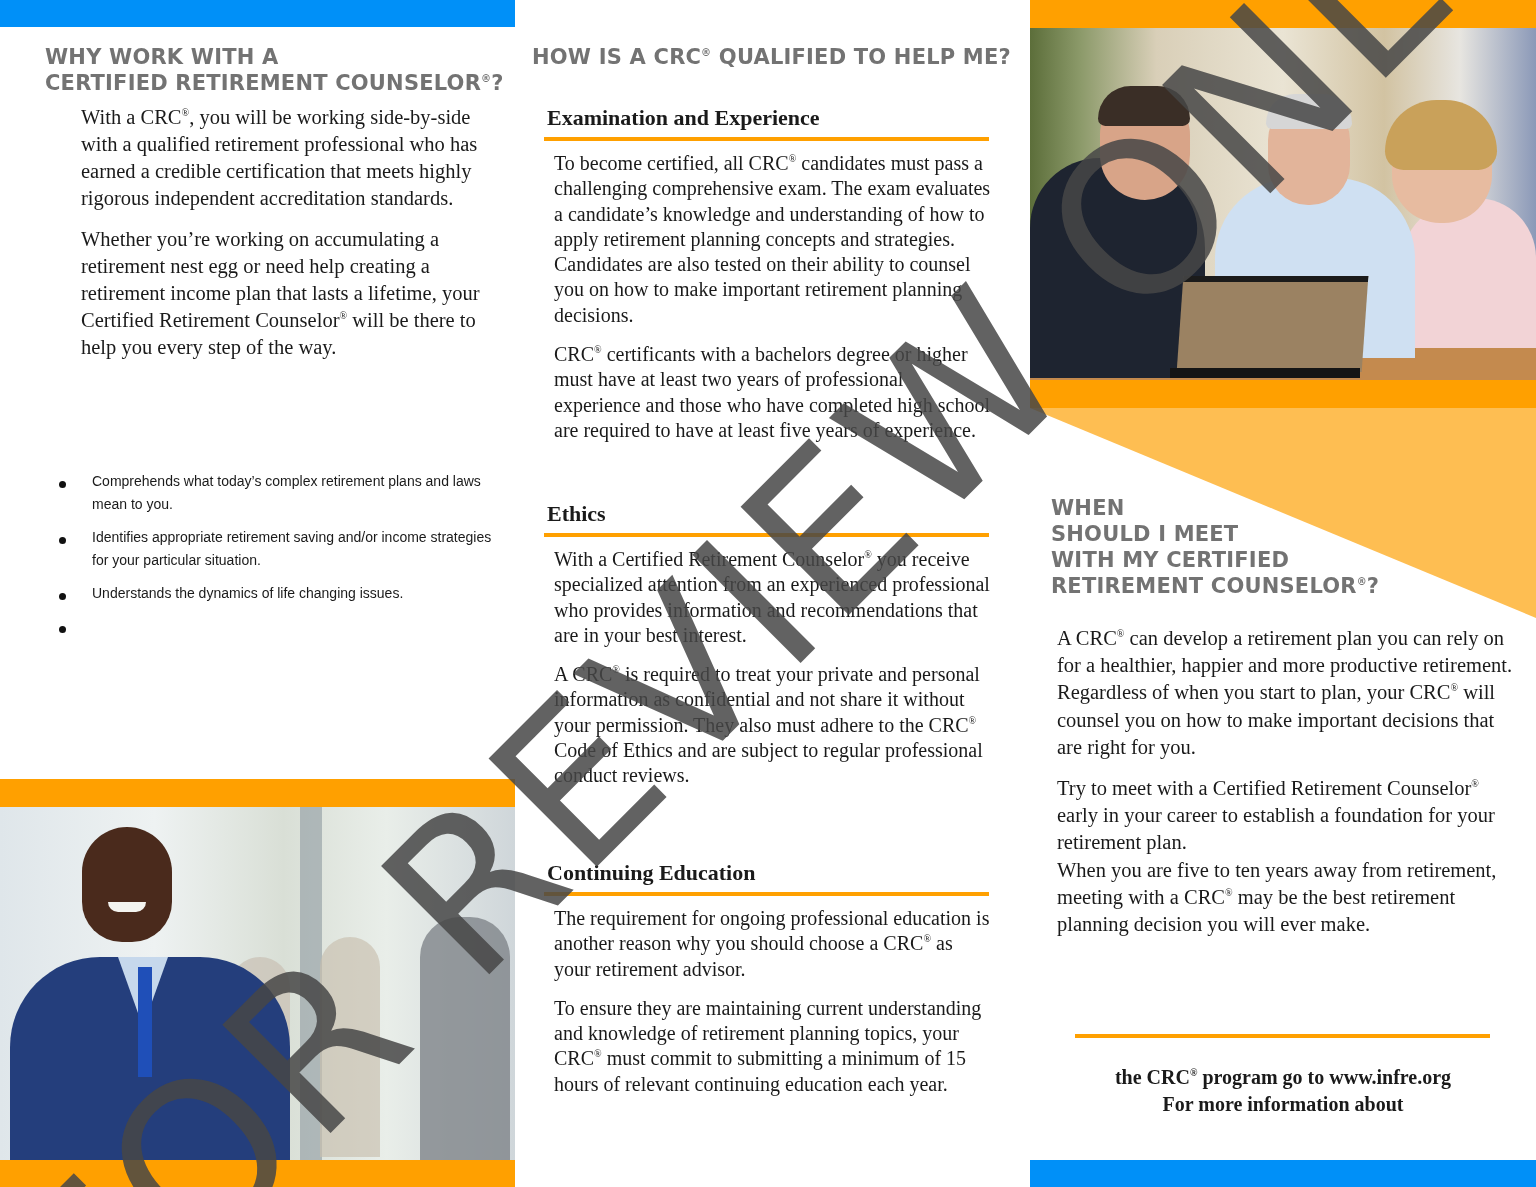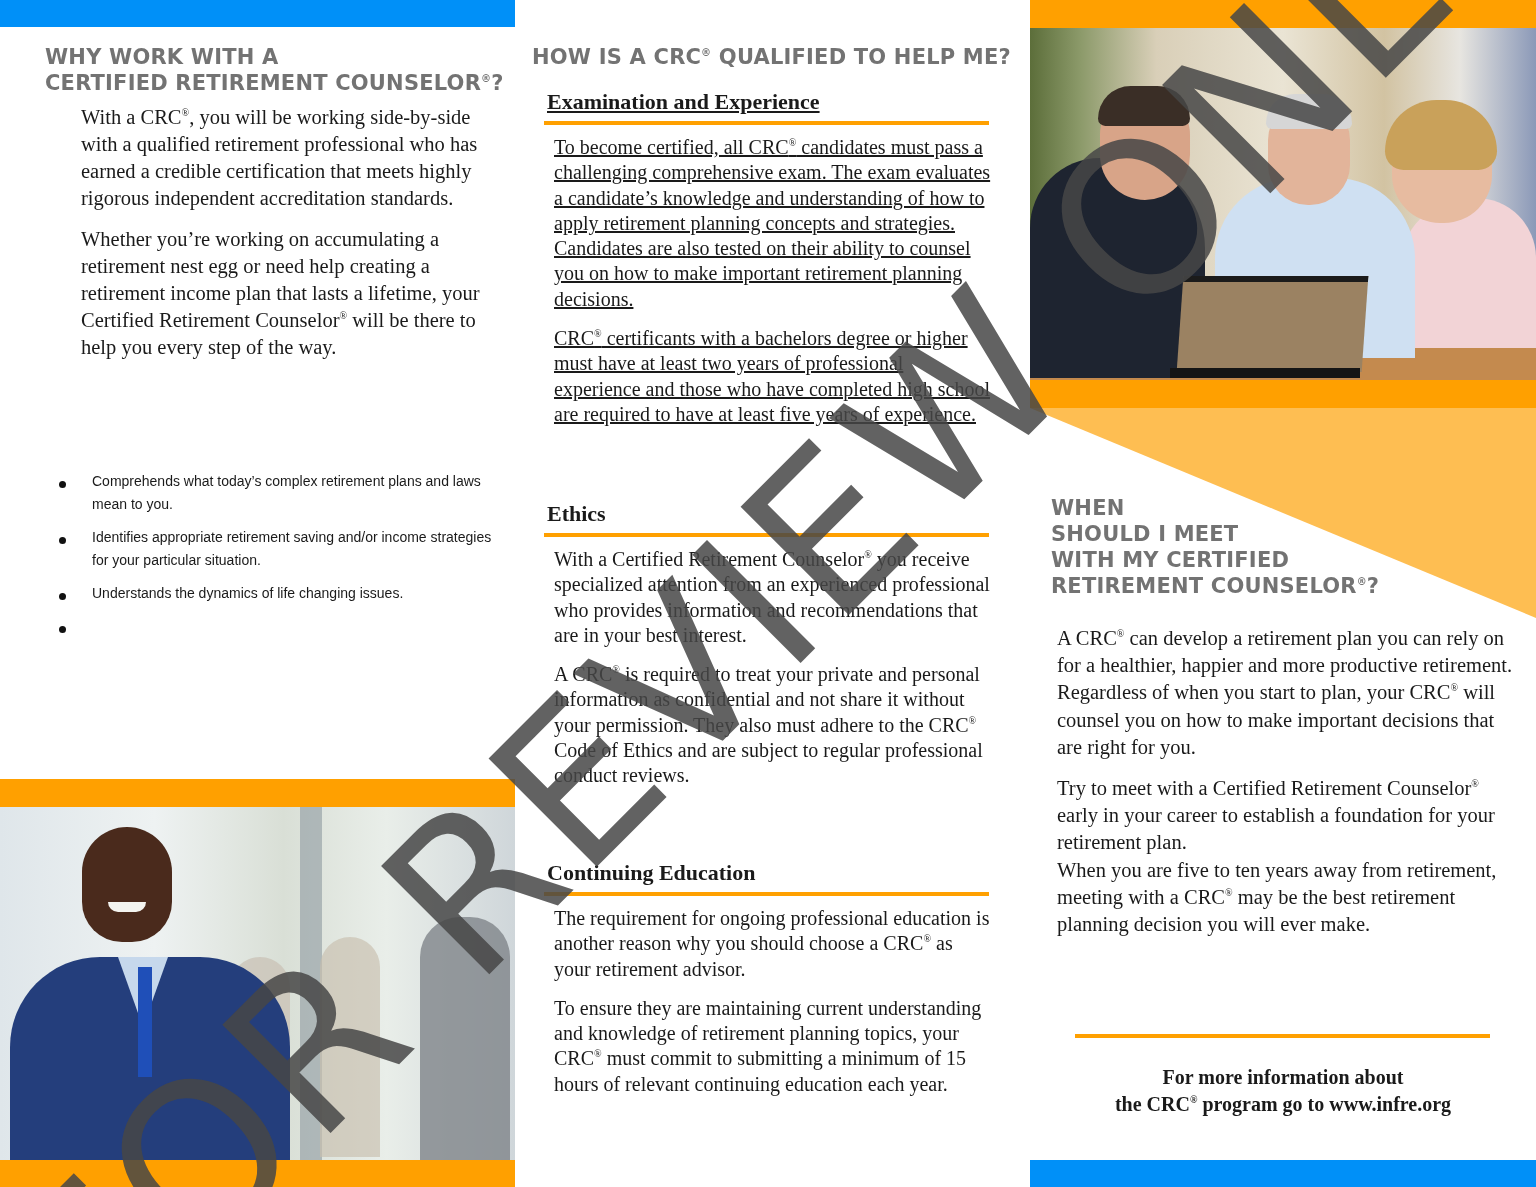--- a/index.html
+++ b/index.html
@@ -44,21 +44,21 @@
   #photo-advisor .p3 { position:absolute; left:320px; top:130px; width:60px; height:220px; background:#c8beae; border-radius:30px 30px 0 0; opacity:.65; }
   #photo-advisor .p4 { position:absolute; left:420px; top:110px; width:90px; height:243px; background:#7f8589; border-radius:40px 40px 0 0; opacity:.8; }
 
   
   #p2 .title { position:absolute; left:17px; top:44px; width:490px; }
   .section { position:absolute; left:32px; width:440px; }
   .section .sub-h { padding-left:0; }
   .section .rule { margin-top:6px; width:445px; margin-left:-3px; }
   .section .body-text { margin-left:7px; margin-top:10px; font-size:20px; line-height:25.3px; width:440px; }
   .section .body-text + .body-text { margin-top:14px; }
-  #sec-exam { top:89px;text-decoration:underline; }
+  #sec-exam { top:105px; }
   #sec-ethics { top:501px; }
   #sec-ce { top:860px; }
 
   
   #photo-couple { left:0; top:28px; width:506px; height:352px;
     background: linear-gradient(90deg, #5c6e3a 0%, #8c9a6a 10%, #d9cfb8 25%, #eae4d4 50%, #d2c3a2 70%, #e7e5e0 85%, #8b99b8 100%); }
   #photo-couple .table { position:absolute; left:0; top:270px; width:506px; height:82px; background:#c48a4e; }
   #photo-couple .advisor { position:absolute; left:0; top:130px; width:175px; height:220px; background:#1e2430; border-radius:70px 90px 0 0; }
   #photo-couple .advisor-head { position:absolute; left:70px; top:62px; width:90px; height:110px; background:#d8a488; border-radius:45px; }
   #photo-couple .advisor-hair { position:absolute; left:68px; top:58px; width:92px; height:40px; background:#3a2e26; border-radius:45px 45px 10px 10px; }
@@ -179,22 +179,22 @@
   </h2>
 
   <div class="content">
     <p class="body-text p1">A CRC<sup>®</sup> can develop a retirement plan you can rely on for a healthier, happier and more productive retirement. Regardless of when you start to plan, your CRC<sup>®</sup> will counsel you on how to make important decisions that are right for you.</p>
     <p class="body-text">Try to meet with a Certified Retirement Counselor<sup>®</sup> early in your career to establish a foundation for your retirement plan.</p>
     <p class="body-text">When you are five to ten years away from retirement, meeting with a CRC<sup>®</sup> may be the best retirement planning decision you will ever make.</p>
   </div>
 
   <div class="footer-rule"></div>
   <div class="footer">
+    <div>the CRC<sup>®</sup> program go to www.infre.org</div>
     <div>For more information about</div>
-    <div>the CRC<sup>®</sup> program go to www.infre.org</div>
   </div>
 
   <div class="bar blue" style="left:0;top:1160px;width:506px;height:27px;"></div>
 </section>
 
 <div id="watermark">
   <span>FOR REVIEW ONLY</span>
 </div>
 
 </body></html>

